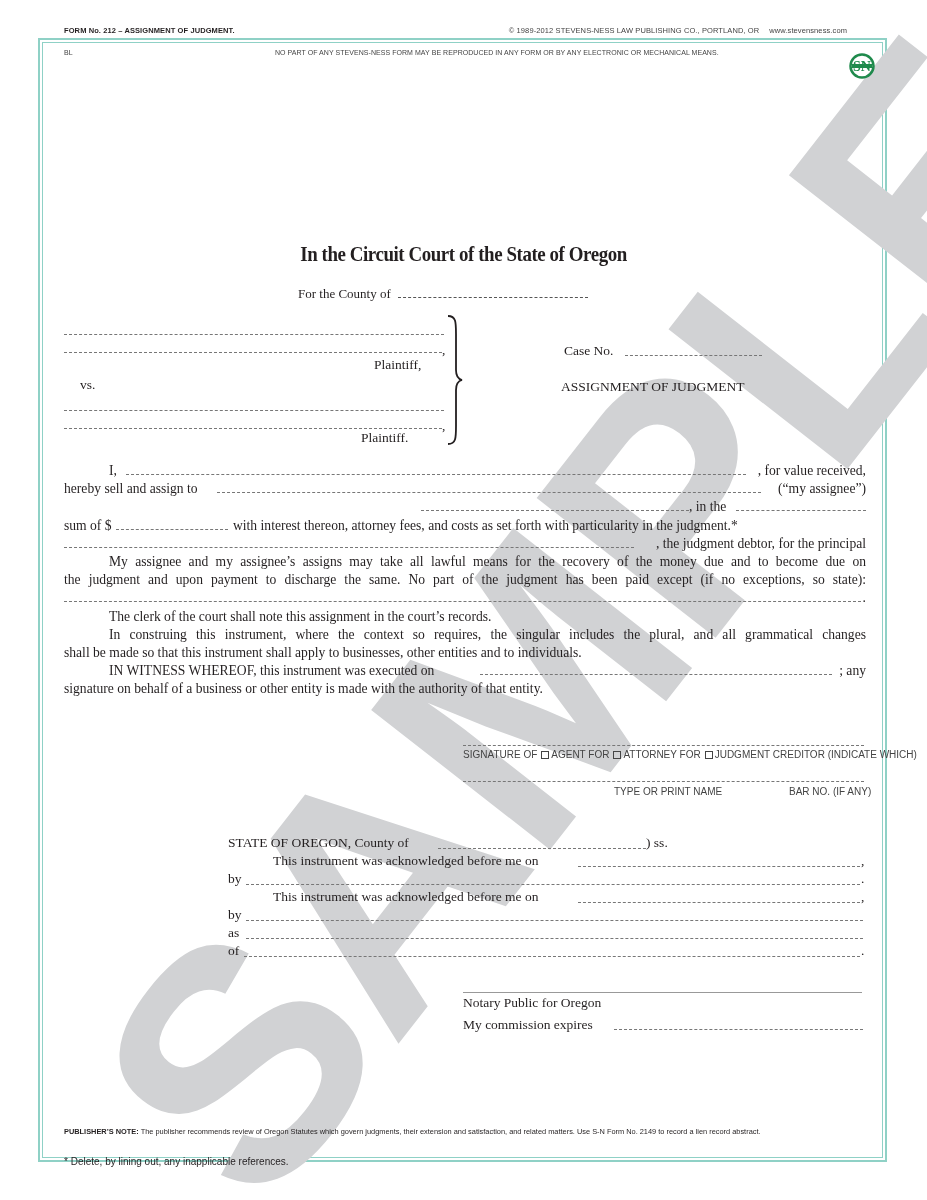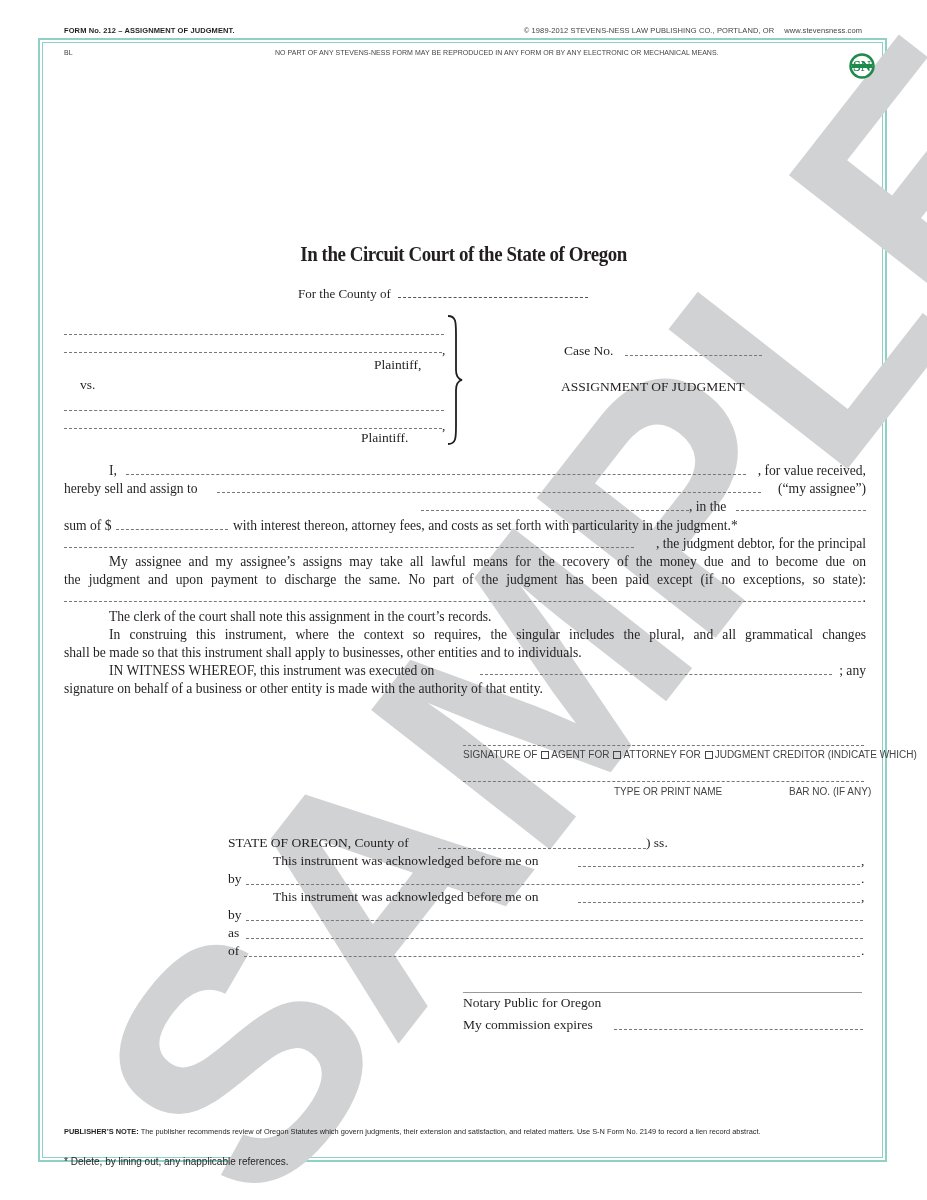--- a/index.html
+++ b/index.html
@@ -1,19 +1,19 @@
 <!DOCTYPE html>
 <html><head>
 <meta charset="utf-8">
 <style>
   html, body { margin:0; padding:0; background:#ffffff; }
   body { width:927px; height:1200px; position:relative; overflow:hidden; font-family:"Liberation Serif", serif; color:#231f20; }
   .topbar { position:absolute; top:26px; left:64px; right:64px; height:12px; font-family:"Liberation Sans", sans-serif; font-size:7.5px; }
   .topbar .left { position:absolute; left:0; top:0; font-weight:bold; letter-spacing:0.1px; }
-  .topbar .right { position:absolute; right:1px; top:0; color:#444; letter-spacing:0.1px; }
+  .topbar .right { position:absolute; right:16px; top:0; color:#444; letter-spacing:0.1px; }
   .topbar .right .url { margin-left:10px; }
   .frame-outer { position:absolute; left:38px; top:38px; width:849px; height:1124px; border:2px solid #8fd1c6; box-sizing:border-box; }
   .frame-inner { position:absolute; left:42px; top:42px; width:841px; height:1116px; border:1px solid #8fd1c6; box-sizing:border-box; }
   .watermark { position:absolute; left:-30px; top:570px; width:1050px; text-align:center; transform:rotate(-52deg); transform-origin:50% 50%; font-family:"Liberation Sans", sans-serif; font-weight:bold; font-size:330px; color:#d1d2d4; letter-spacing:-6px; line-height:1; white-space:nowrap; z-index:0; pointer-events:none; }
   .content { position:absolute; left:0; top:0; width:819px; height:1200px; z-index:1; }
   .sans-small { font-family:"Liberation Sans", sans-serif; font-size:7px; color:#444; }
   .bl { position:absolute; left:64px; top:49px; }
   .notice { position:absolute; left:275px; top:49px; letter-spacing:0.05px; }
   .logo { position:absolute; left:849px; top:51px; width:26px; height:30px; }
   .title { position:absolute; left:0; width:927px; top:241px; text-align:center; font-family:"Liberation Serif", serif; font-weight:bold; font-size:22px; letter-spacing:-0.5px; transform:scaleX(0.86); }

